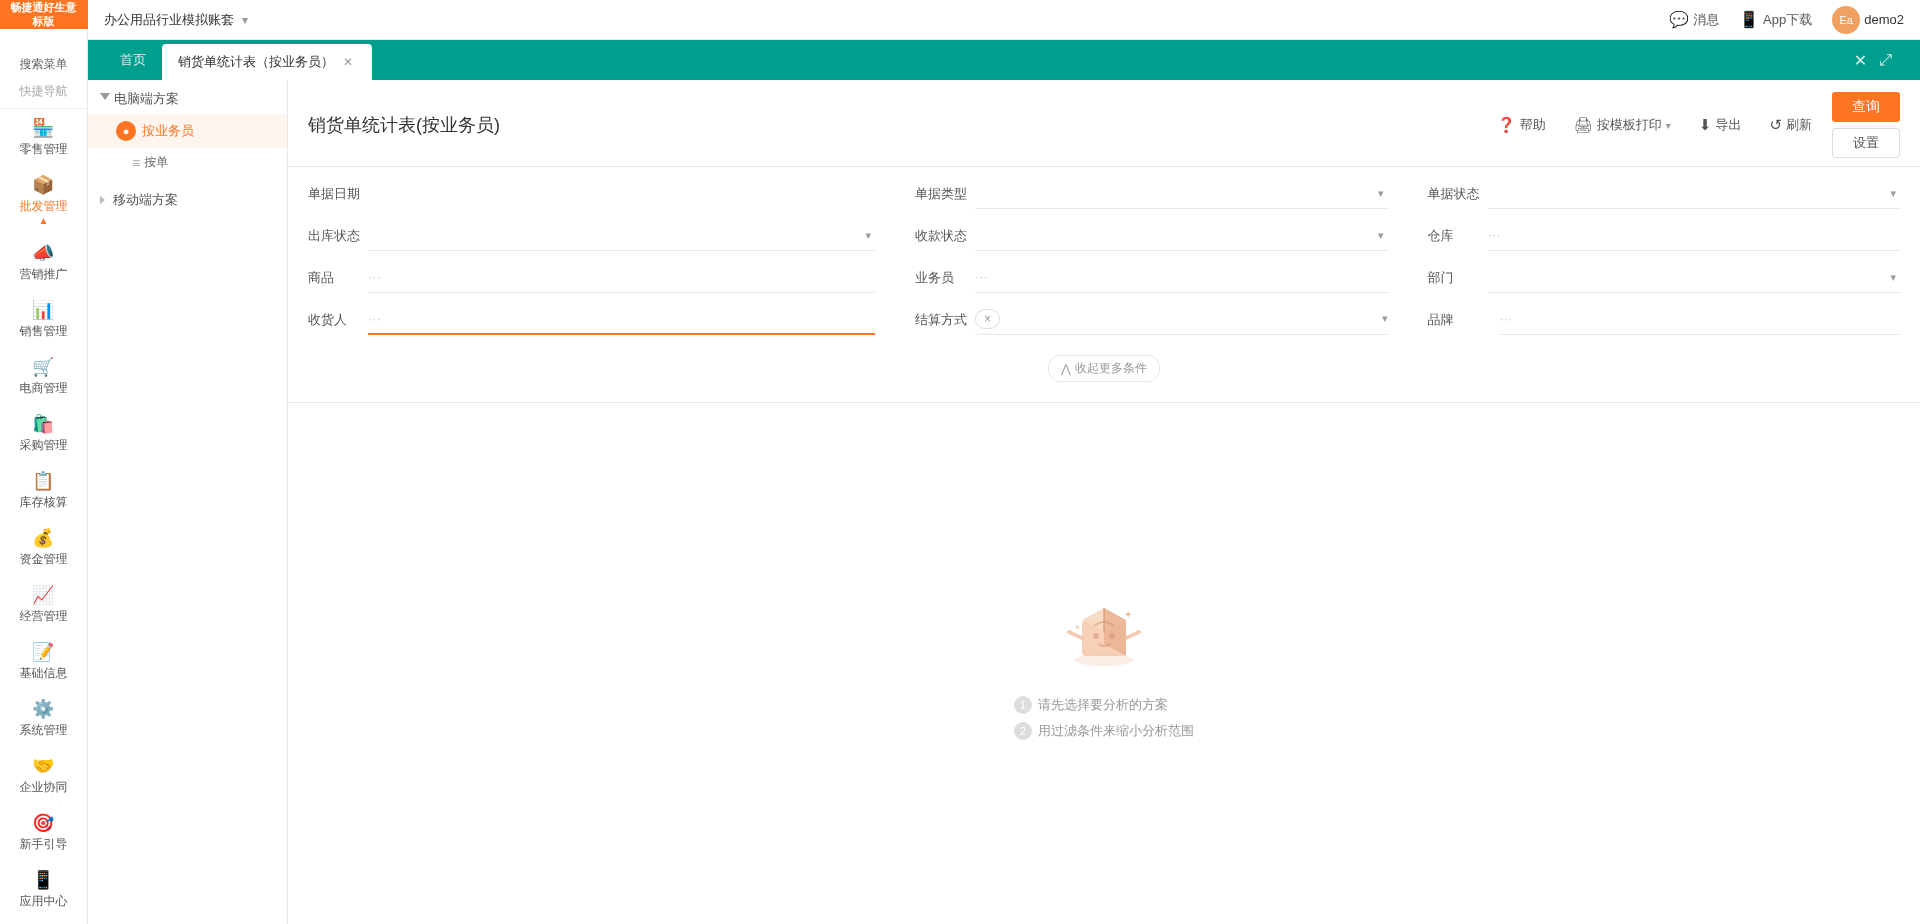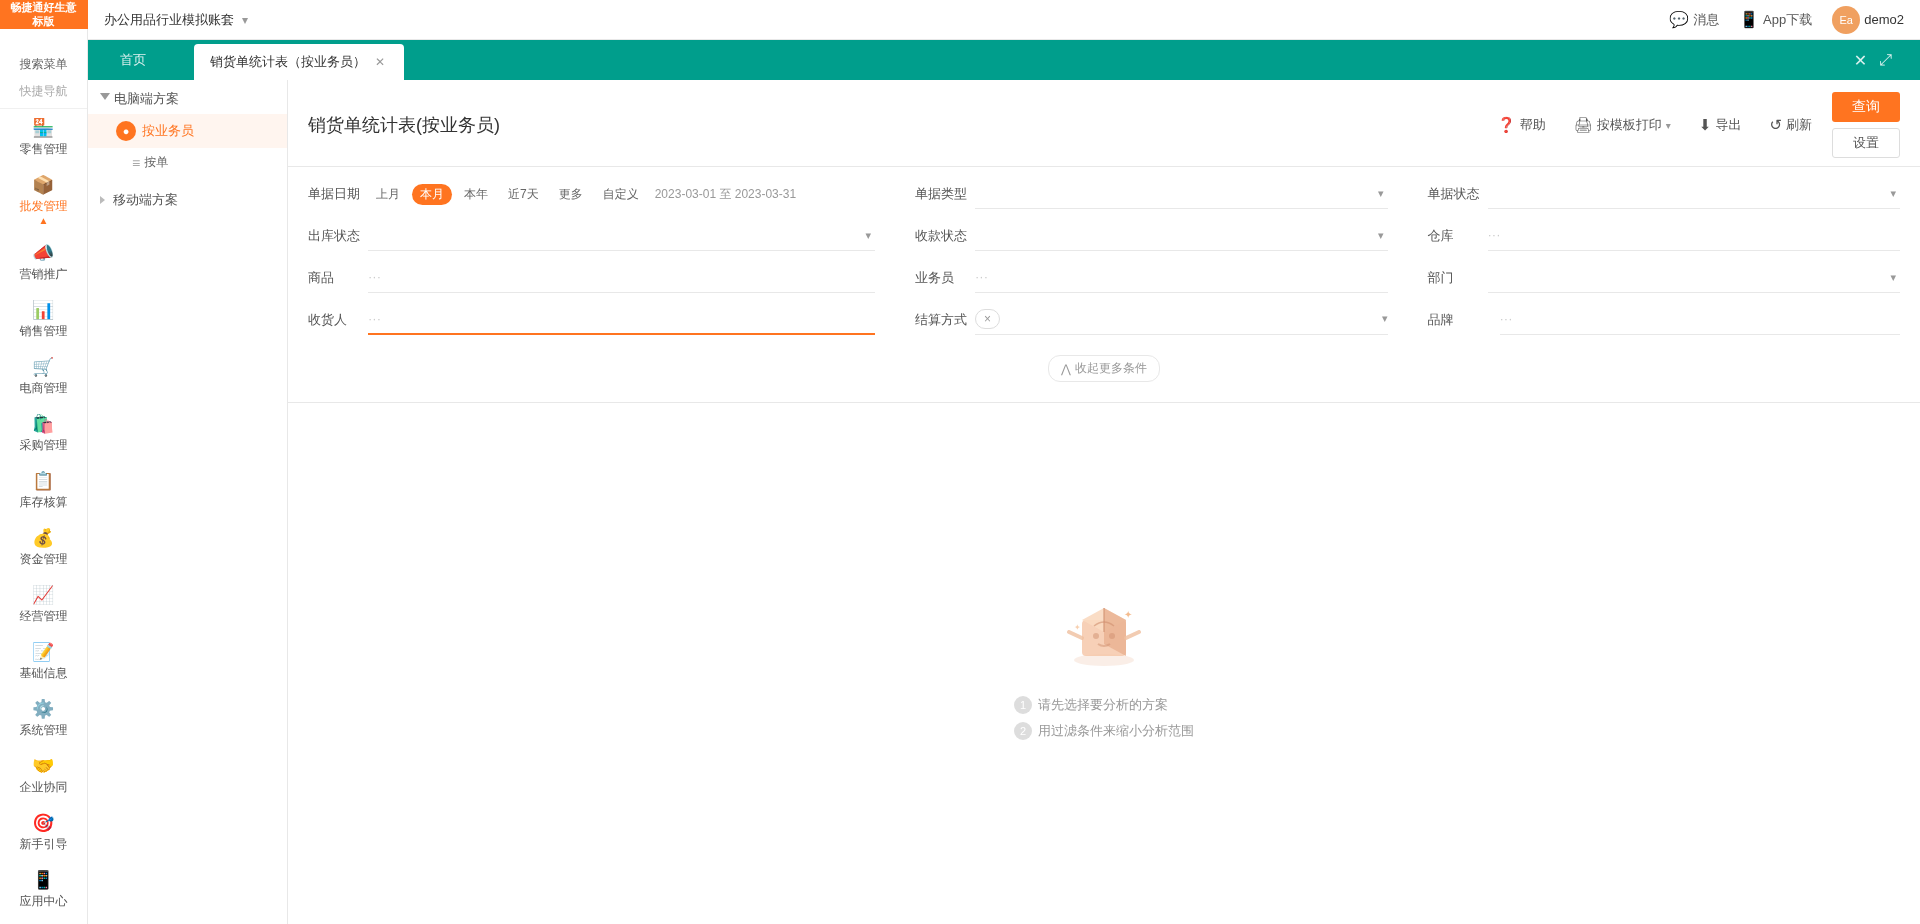--- a/index.html
+++ b/index.html
@@ -25,21 +25,21 @@
     .topbar-dropdown { font-size: 12px; color: #999; cursor: pointer; }
     .topbar-right { display: flex; align-items: center; gap: 20px; }
     .topbar-right-item { display: flex; align-items: center; gap: 4px; font-size: 13px; color: #555; cursor: pointer; }
     .topbar-avatar { width: 28px; height: 28px; border-radius: 50%; background: #f0a060; display: flex; align-items: center; justify-content: center; color: #fff; font-size: 11px; }
     .topbar-username { font-size: 13px; color: #333; }
 
     
     .tabs { height: 40px; background: #009e8c; display: flex; align-items: center; padding: 0 16px; }
     .tab { height: 40px; padding: 0 16px; display: flex; align-items: center; gap: 6px; font-size: 13px; cursor: pointer; color: rgba(255,255,255,0.85); }
     .tab.home { background: transparent; }
-    .tab.active { background: #fff; color: #333; border-radius: 4px 4px 0 0; margin-top: 4px; height: 36px; margin-left: 32px; }
+    .tab.active { background: #fff; color: #333; border-radius: 4px 4px 0 0; margin-top: 4px; height: 36px; }
     .tab-close { font-size: 12px; color: #999; cursor: pointer; width: 16px; height: 16px; display: flex; align-items: center; justify-content: center; border-radius: 50%; }
     .tabs-right { margin-left: auto; display: flex; align-items: center; gap: 4px; padding-right: 8px; }
     .tabs-right-btn { color: rgba(255,255,255,0.85); cursor: pointer; font-size: 16px; padding: 4px; }
 
     
     .content { flex: 1; display: flex; overflow: hidden; background: #f5f5f5; }
 
     
     .left-panel { width: 200px; background: #fff; border-right: 1px solid #e8e8e8; display: flex; flex-direction: column; overflow: auto; }
     .left-panel-header { padding: 10px 12px 6px; display: flex; align-items: center; justify-content: space-between; }
@@ -275,29 +275,20 @@
             <button class="settings-btn">设置</button>
           </div>
         </div>
       </div>
 
       <div class="filter-area">
 
         <div class="filter-row">
           <div class="filter-item" style="flex:1.2;">
             <span class="filter-label">单据日期</span>
-            <div class="date-filter">
-              <button class="date-btn">上月</button>
-              <button class="date-btn active">本月</button>
-              <button class="date-btn">本年</button>
-              <button class="date-btn">近7天</button>
-              <button class="date-btn">更多</button>
-              <button class="date-btn">自定义</button>
-              <span class="date-range">2023-03-01 至 2023-03-31</span>
-            </div>
           </div>
           <div class="filter-separator"></div>
           <div class="filter-item" style="flex:1;">
             <span class="filter-label">单据类型</span>
             <div class="filter-select">
               <span></span>
               <span class="filter-select-arrow">▾</span>
             </div>
           </div>
           <div class="filter-separator"></div>

